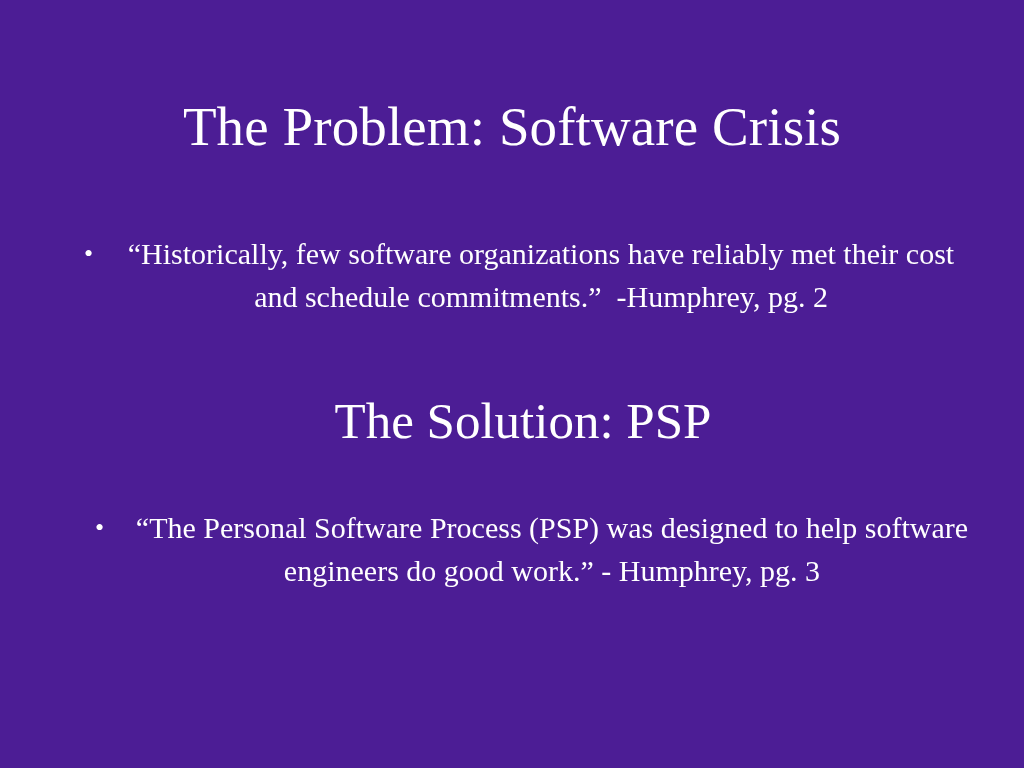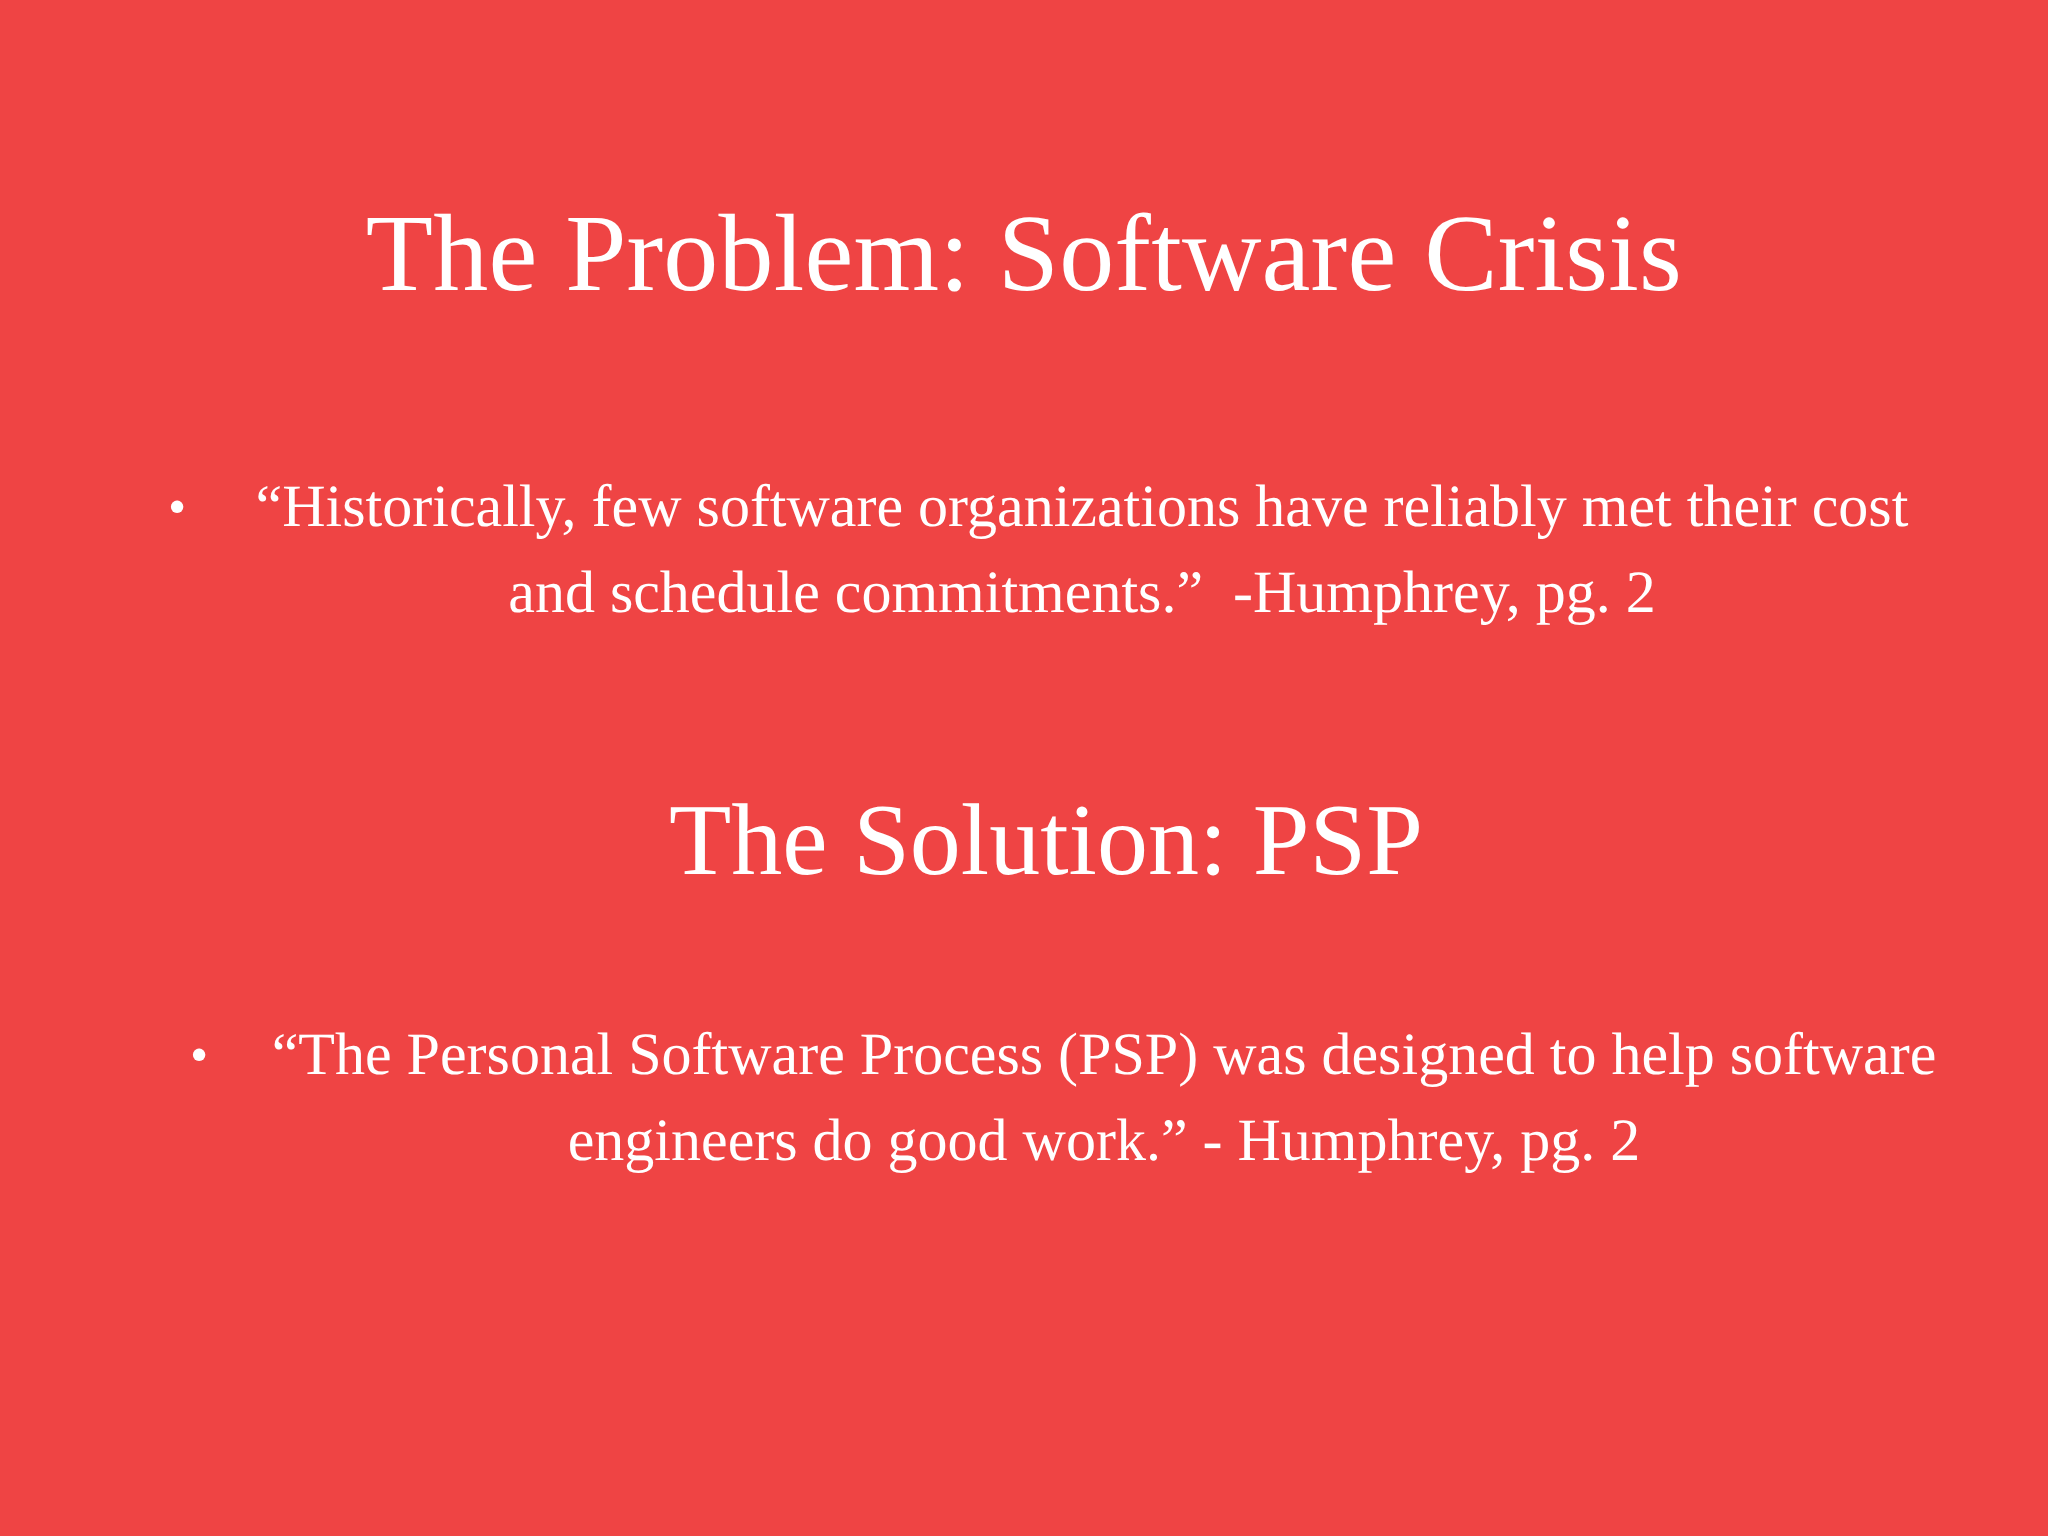--- a/index.html
+++ b/index.html
@@ -86,29 +86,29 @@
   }
   #bullet-solution {
     left: 95px;
     top: 506px;
     width: 880px;
   }
 </style>
 </head>
 <body>
 
-<div id="slide" style="background-color: #ef4444;">
+<div id="slide" style="background-color: #4c1d95;">
 
   <h1 class="slide-title">The Problem: Software Crisis</h1>
 
   <div class="bullet-row" id="bullet-problem">
     <span class="bullet-marker">•</span>
     <span class="bullet-text">“Historically, few software organizations have reliably met their cost and schedule commitments.”  -Humphrey, pg. 2</span>
   </div>
 
   <h2 class="slide-subtitle">The Solution: PSP</h2>
 
   <div class="bullet-row" id="bullet-solution">
     <span class="bullet-marker">•</span>
-    <span class="bullet-text">“The Personal Software Process (PSP) was designed to help software engineers do good work.” - Humphrey, pg. 2</span>
+    <span class="bullet-text">“The Personal Software Process (PSP) was designed to help software engineers do good work.” - Humphrey, pg. 3</span>
   </div>
 
 </div>
 
 </body></html>

